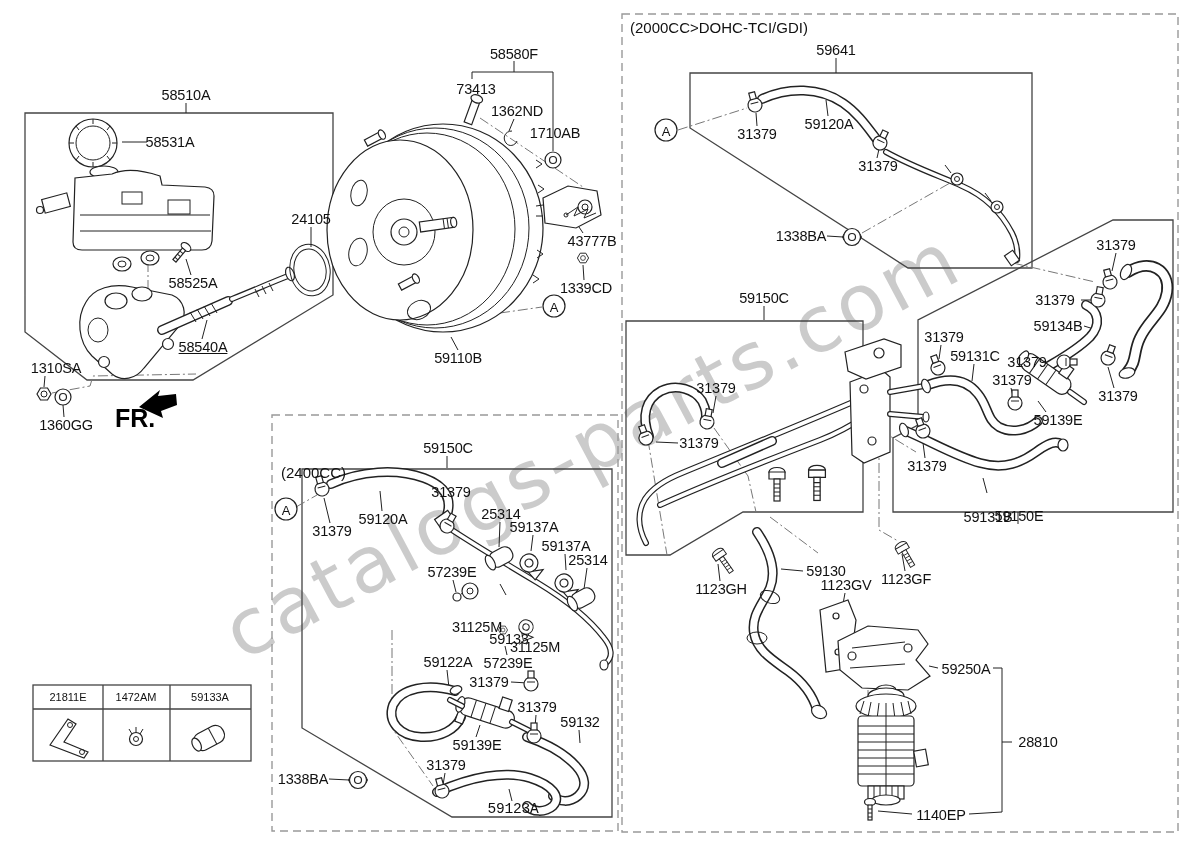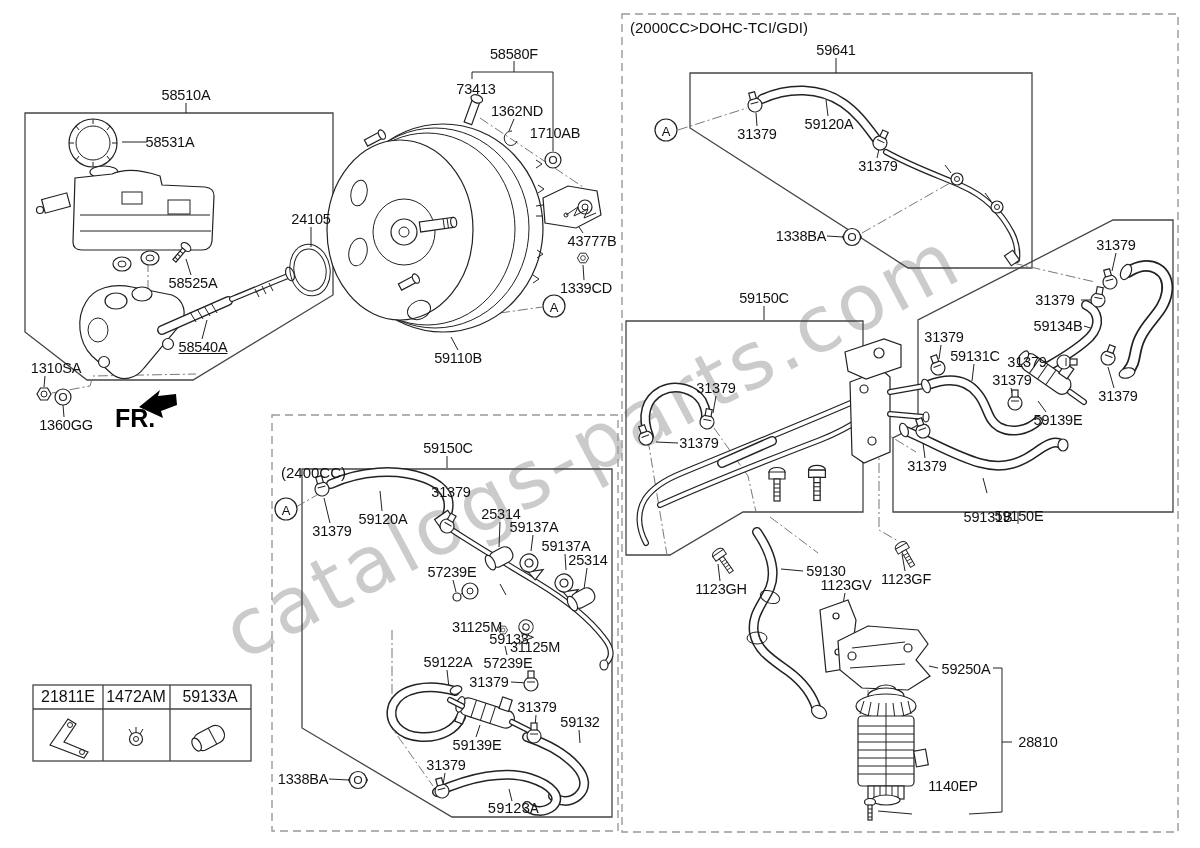--- a/index.html
+++ b/index.html
@@ -7,21 +7,21 @@
          font-family:"Liberation Sans",sans-serif;color:#1a1a1a;}
   .watermark{position:absolute;left:592px;top:445px;transform:translate(-50%,-50%) rotate(-28deg);
          font-size:78px;letter-spacing:4px;color:rgba(160,160,160,.55);white-space:nowrap;
          font-family:"DejaVu Sans",sans-serif;}
   svg.canvas{position:absolute;left:0;top:0;}
   .plabel{position:absolute;transform:translate(-50%,-50%);font-size:14.5px;letter-spacing:-0.2px;
           white-space:nowrap;color:#111;}
   .variant-label{position:absolute;font-size:15px;color:#111;white-space:nowrap;}
   .amarker{position:absolute;transform:translate(-50%,-50%);font-size:13px;color:#111;}
   .fr-label{position:absolute;font-size:25px;font-weight:bold;color:#000;}
-  .th-label{position:absolute;transform:translate(-50%,-50%);font-size:16px;color:#111;}
+  .th-label{position:absolute;transform:translate(-50%,-50%);font-size:11px;color:#111;}
   
   .ln{stroke:#222;stroke-width:1;fill:none;}
   .bx{stroke:#444;stroke-width:1.3;fill:none;}
   .dashbx{stroke:#999;stroke-width:1.4;fill:none;stroke-dasharray:8 5;}
   .dd{stroke:#777;stroke-width:1;fill:none;stroke-dasharray:10 3 2 3;}
   .to{stroke:#222;stroke-width:10;fill:none;stroke-linecap:round;}
   .ti{stroke:#fff;stroke-width:7;fill:none;stroke-linecap:round;}
   .po{stroke:#222;stroke-width:6;fill:none;stroke-linecap:round;}
   .pi{stroke:#fff;stroke-width:3.6;fill:none;stroke-linecap:round;}
   .pw{fill:#fff;stroke:#222;stroke-width:1.2;}
@@ -415,21 +415,21 @@
       <span class="plabel" style="left: 801px; top: 236px;">1338BA</span>
       <span class="plabel" style="left: 764px; top: 298px;">59150C</span>
       <span class="plabel" style="left: 716px; top: 388px;">31379</span>
       <span class="plabel" style="left: 699px; top: 443px;">31379</span>
       <span class="plabel" style="left: 826px; top: 571px;">59130</span>
       <span class="plabel" style="left: 721px; top: 589px;">1123GH</span>
       <span class="plabel" style="left: 846px; top: 585px;">1123GV</span>
       <span class="plabel" style="left: 906px; top: 579px;">1123GF</span>
       <span class="plabel" style="left: 966px; top: 669px;">59250A</span>
       <span class="plabel" style="left: 1038px; top: 742px;">28810</span>
-      <span class="plabel" style="left: 941px; top: 786px; margin-left: 12px;">1140EP</span>
+      <span class="plabel" style="left: 941px; top: 815px;">1140EP</span>
       <span class="plabel" style="left: 1116px; top: 245px;">31379</span>
       <span class="plabel" style="left: 1055px; top: 300px;">31379</span>
       <span class="plabel" style="left: 1058px; top: 326px;">59134B</span>
       <span class="plabel" style="left: 944px; top: 337px;">31379</span>
       <span class="plabel" style="left: 975px; top: 356px;">59131C</span>
       <span class="plabel" style="left: 1027px; top: 362px;">31379</span>
       <span class="plabel" style="left: 1012px; top: 380px;">31379</span>
       <span class="plabel" style="left: 1058px; top: 420px;">59139E</span>
       <span class="plabel" style="left: 1118px; top: 396px;">31379</span>
       <span class="plabel" style="left: 927px; top: 466px;">31379</span>

